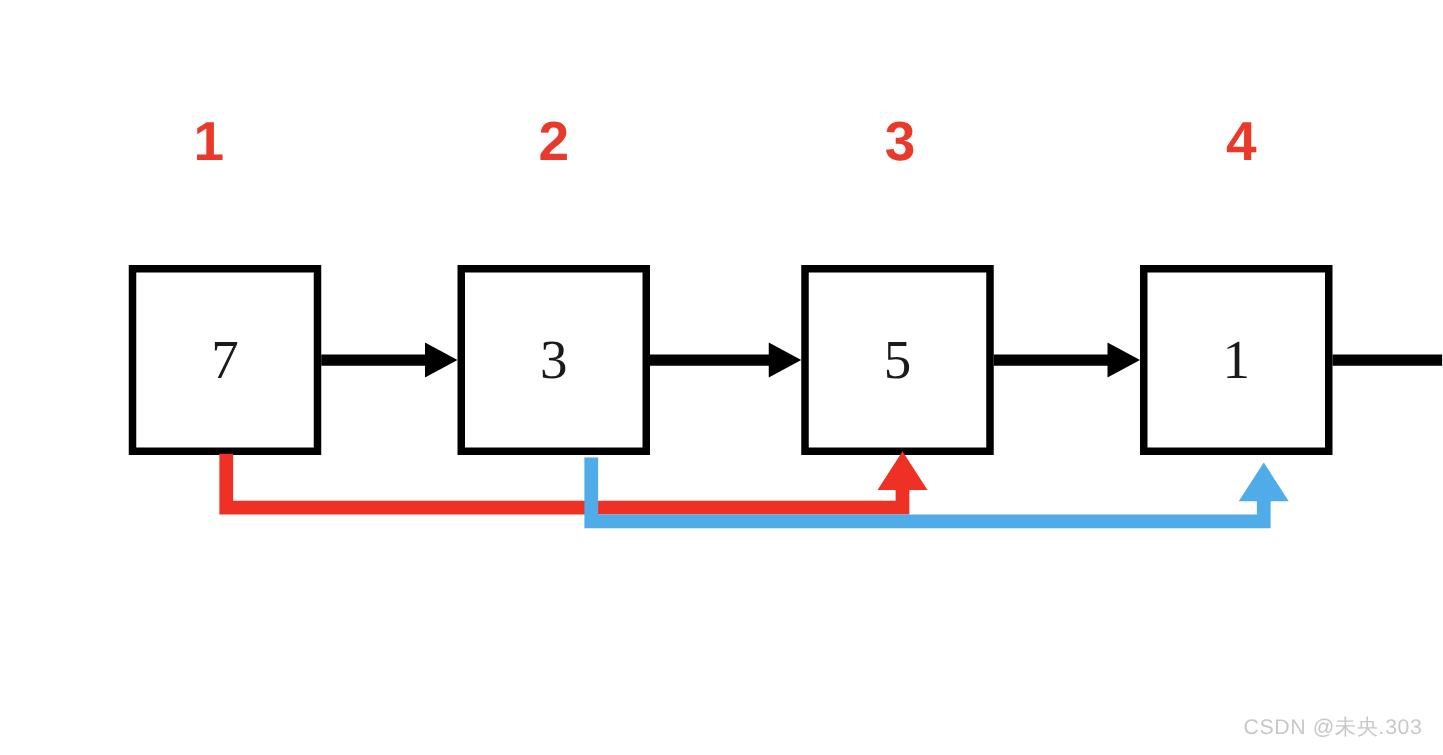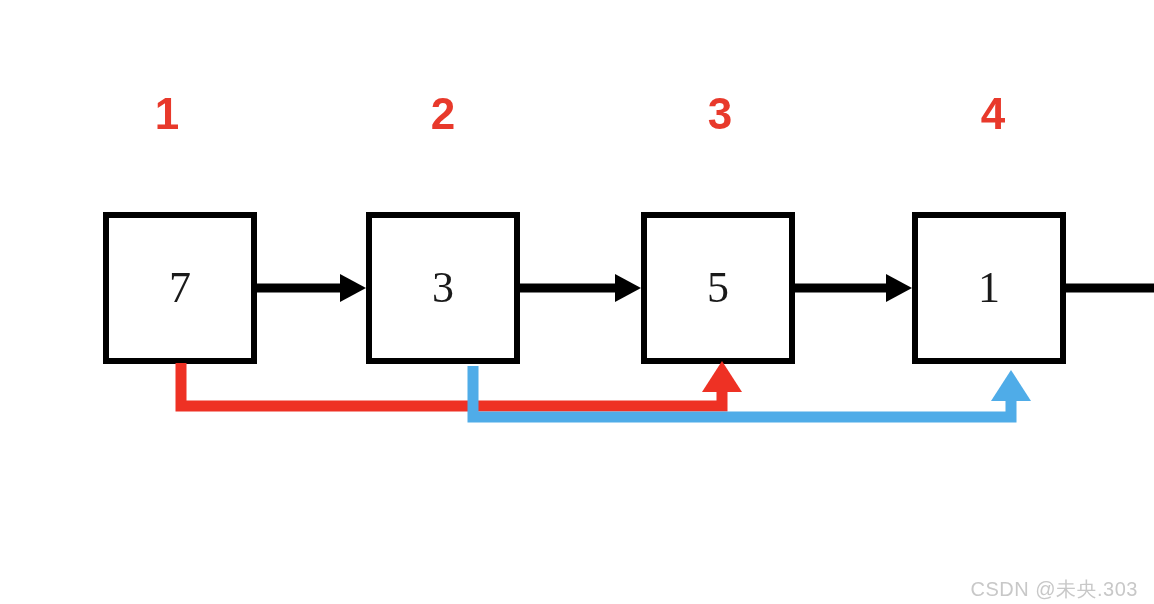--- a/index.html
+++ b/index.html
@@ -44,23 +44,23 @@
   .node-value {
     font-family: "Liberation Serif", serif;
     font-size: 44px;
     color: #1a1a1a;
     line-height: 1;
     user-select: none;
   }
   .watermark {
     position: absolute;
     right: 16px;
-    bottom: 1px;
+    bottom: 11px;
     font-family: "Liberation Sans", sans-serif;
-    font-size: 20px;
+    font-size: 17px;
     color: #c8c8c8;
     letter-spacing: 0.5px;
     user-select: none;
   }
 </style>
 </head>
 <body>
 
 <div class="idx-label" style="left:137px; top:92px;">1</div>
 <div class="idx-label" style="left:413px; top:92px;">2</div>

